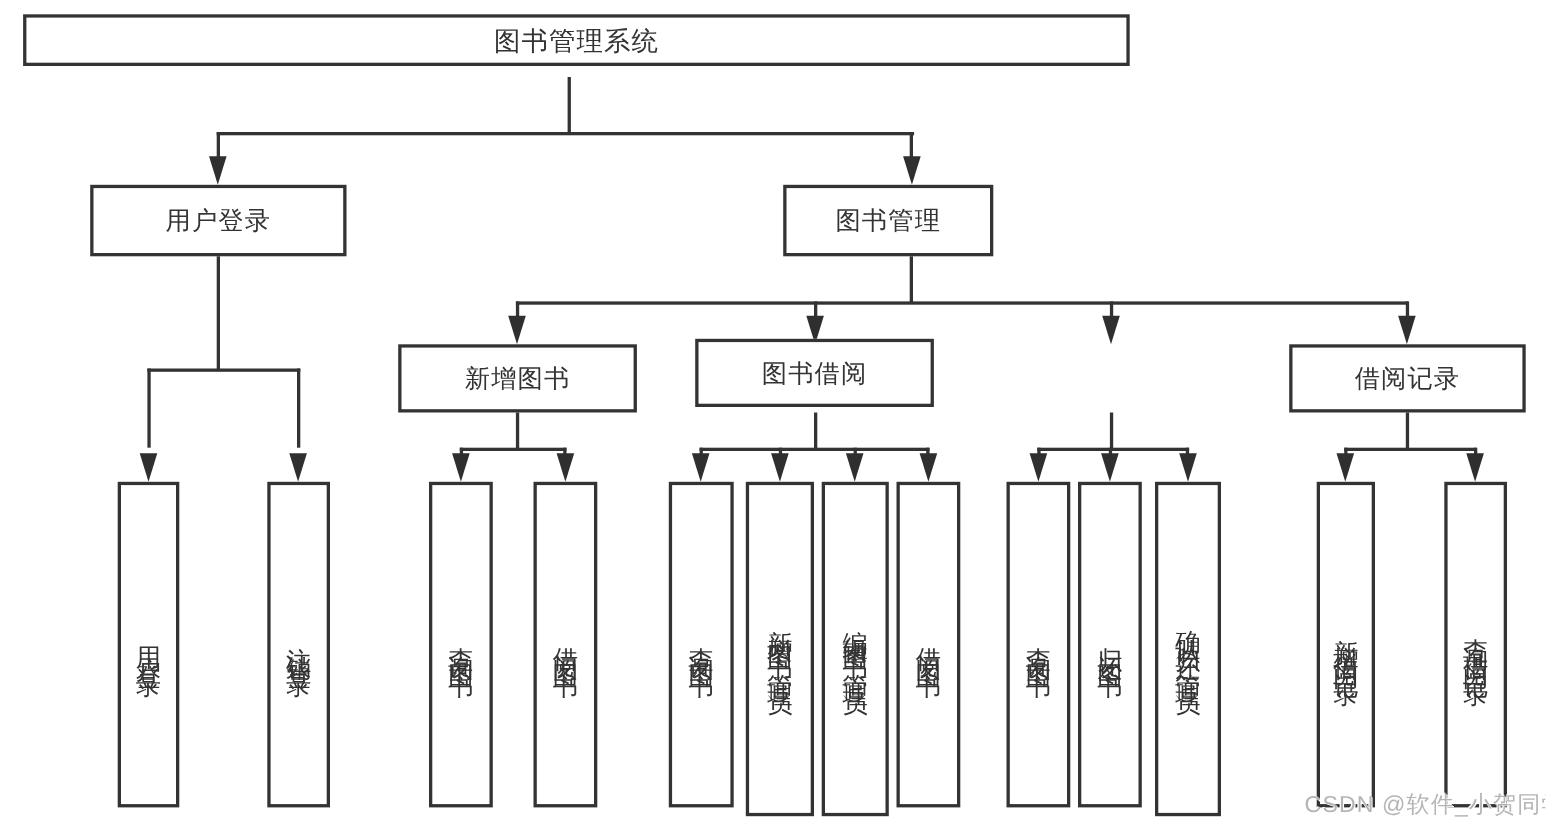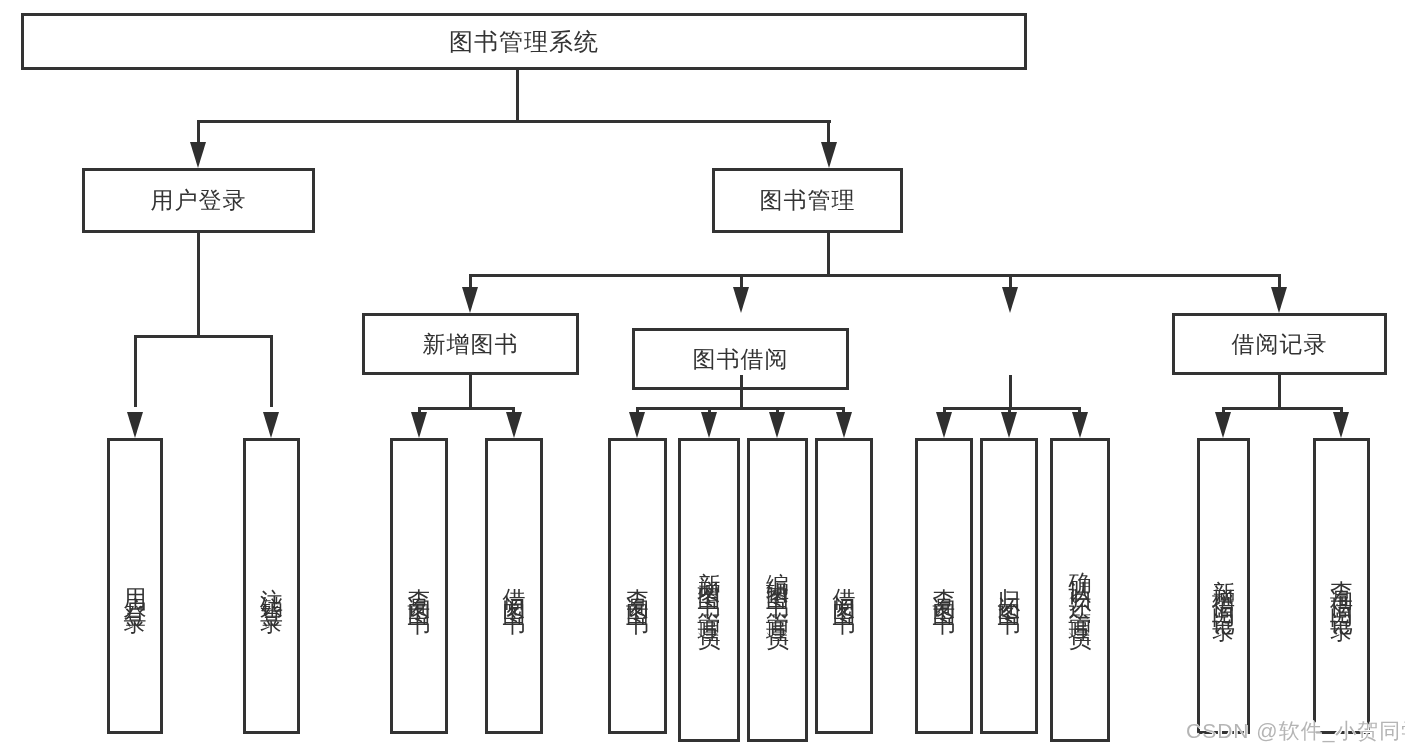--- a/index.html
+++ b/index.html
@@ -30,21 +30,21 @@
     position:absolute; left:1186px; top:717px;
     font-size:21px; color:#b5b5b5; letter-spacing:1px; white-space:nowrap;
     text-shadow:1px 1px 0 #ffffff, -1px -1px 0 #ffffff;
   }
 </style>
 </head>
 <body>
 
 <div class="stage">
 
-  <div class="box" style="left:21px;top:13px;width:1006px;height:57px;font-size:24px">图书管理系统</div>
+  <div class="box" style="left:21px;top:13px;width:1006px;height:47px;font-size:24px">图书管理系统</div>
 
   <div class="vline" style="left:516px;top:70px;height:52px"></div>
   <div class="hline" style="left:197px;top:120px;width:634px"></div>
   <div class="vline" style="left:197px;top:120px;height:24px"></div>
   <div class="arrow" style="left:190px;top:142px"></div>
   <div class="vline" style="left:827px;top:120px;height:24px"></div>
   <div class="arrow" style="left:821px;top:142px"></div>
 
   <div class="box" style="left:82px;top:168px;width:233px;height:65px">用户登录</div>
   <div class="box" style="left:712px;top:168px;width:191px;height:65px">图书管理</div>
@@ -61,21 +61,21 @@
   <div class="vline" style="left:469px;top:274px;height:15px"></div>
   <div class="arrow" style="left:462px;top:287px"></div>
   <div class="vline" style="left:740px;top:274px;height:15px"></div>
   <div class="arrow" style="left:733px;top:287px"></div>
   <div class="vline" style="left:1009px;top:274px;height:15px"></div>
   <div class="arrow" style="left:1002px;top:287px"></div>
   <div class="vline" style="left:1278px;top:274px;height:15px"></div>
   <div class="arrow" style="left:1271px;top:287px"></div>
 
   <div class="box" style="left:362px;top:313px;width:217px;height:62px">新增图书</div>
-  <div class="box" style="left:632px;top:328px;width:217px;height:62px">图书借阅</div>
+  <div class="box" style="left:632px;top:308px;width:217px;height:62px">图书借阅</div>
   <div class="box" style="left:1172px;top:313px;width:215px;height:62px">借阅记录</div>
 
   <div class="vline" style="left:469px;top:375px;height:34px"></div>
   <div class="hline" style="left:418px;top:407px;width:97px"></div>
   <div class="vline" style="left:418px;top:407px;height:8px"></div>
   <div class="arrow" style="left:411px;top:412px"></div>
   <div class="vline" style="left:512px;top:407px;height:8px"></div>
   <div class="arrow" style="left:506px;top:412px"></div>
 
   <div class="vline" style="left:740px;top:375px;height:34px"></div>

